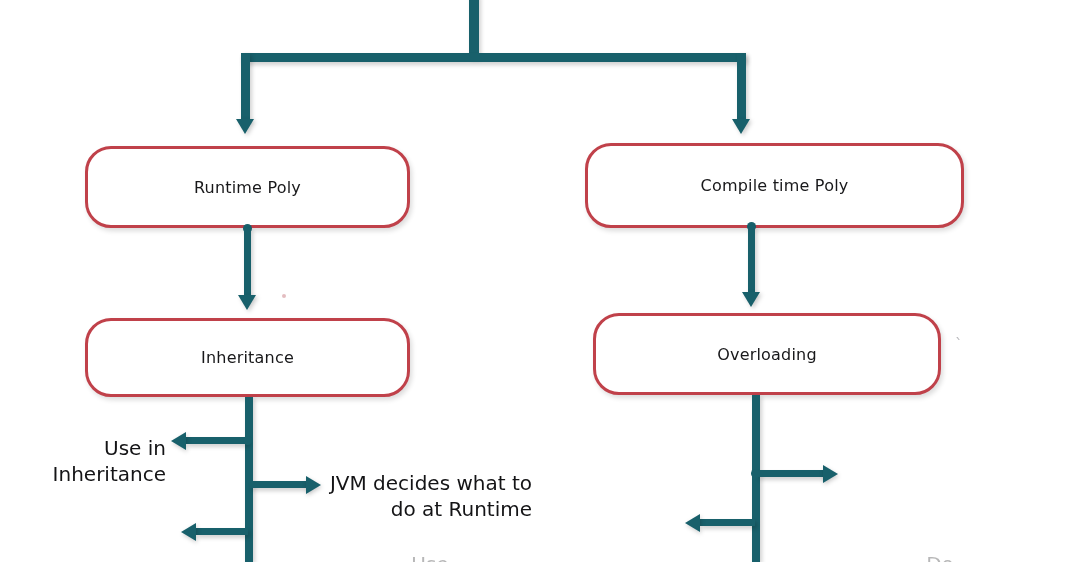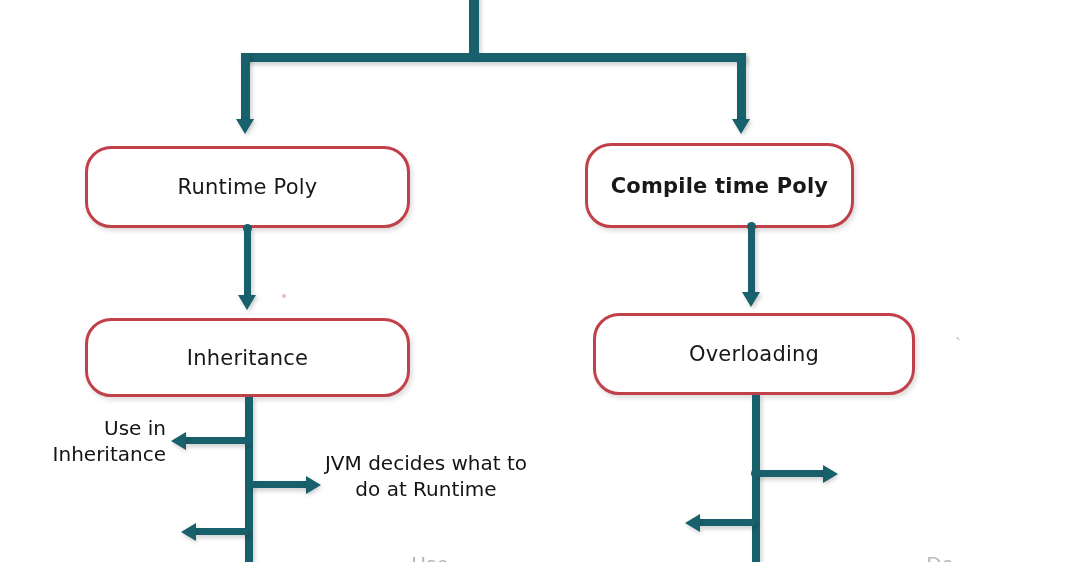--- a/index.html
+++ b/index.html
@@ -22,21 +22,21 @@
     box-sizing: border-box;
     background: #ffffff;
     border: 3px solid var(--node-border, #c0414a);
     border-radius: 26px;
     display: flex;
     align-items: center;
     justify-content: center;
     box-shadow: 2px 3px 5px rgba(0,0,0,0.14);
   }
   .node .node-label {
-    font-size: 21px;
+    font-size: 16px;
     color: #18181a;
     letter-spacing: 0.2px;
     white-space: nowrap;
     text-align: center;
   }
 
   
   .vline {
     position: absolute;
     background: var(--edge, #18606b);
@@ -78,20 +78,21 @@
     background: var(--edge, #18606b);
   }
 
   
   .annot {
     position: absolute;
     font-size: 20px;
     line-height: 1.28;
     color: #141416;
     white-space: pre-line;
+    margin-top: 20px;
   }
   .annot.right-align { text-align: right; }
   .annot.center-align{ text-align: center; }
 
   .clipped {
     position: absolute;
     font-size: 20px;
     line-height: 1.28;
     color: #141416;
     text-align: center;
@@ -123,51 +124,51 @@
   <div class="vline" style="left:241px; top:53px; width:9px; height:68px;"></div>
   <div class="arrow-down" style="left:236px; top:119px;"></div>
 
   <div class="vline" style="left:737px; top:53px; width:9px; height:68px;"></div>
   <div class="arrow-down" style="left:732px; top:119px;"></div>
 
   <div class="node" style="left:85px; top:146px; width:325px; height:82px;">
     <span class="node-label">Runtime Poly</span>
   </div>
 
-  <div class="node" style="left:585px; top:143px; width:269px; height:85px;font-weight:bold;">
+  <div class="node" style="left:585px; top:143px; width:379px; height:85px;">
     <span class="node-label">Compile time Poly</span>
   </div>
 
   <div class="dot" style="left:243px; top:224px;"></div>
   <div class="vline" style="left:244px; top:228px; width:7px; height:69px;"></div>
   <div class="arrow-down" style="left:238px; top:295px;"></div>
 
   <div class="dot" style="left:747px; top:222px;"></div>
   <div class="vline" style="left:748px; top:226px; width:7px; height:68px;"></div>
   <div class="arrow-down" style="left:742px; top:292px;"></div>
 
   <div class="node" style="left:85px; top:318px; width:325px; height:79px;">
     <span class="node-label">Inheritance</span>
   </div>
 
-  <div class="node" style="left:593px; top:313px; width:322px; height:82px;">
+  <div class="node" style="left:593px; top:313px; width:348px; height:82px;">
     <span class="node-label">Overloading</span>
   </div>
 
   <div class="vline" style="left:245px; top:397px; width:8px; height:165px;"></div>
 
   <div class="hline" style="left:186px; top:437px; width:62px; height:7px;"></div>
   <div class="dot" style="left:243px; top:436px;"></div>
   <div class="arrow-left" style="left:171px; top:432px;"></div>
   <div class="annot right-align" style="left:0px; top:416px; width:166px;">Use in
 Inheritance</div>
 
   <div class="hline" style="left:250px; top:481px; width:58px; height:7px;"></div>
   <div class="arrow-right" style="left:306px; top:476px;"></div>
-  <div class="annot center-align" style="left:320px; top:451px; width:212px;">JVM decides what to
+  <div class="annot center-align" style="left:320px; top:451px; width:212px;text-align:right;">JVM decides what to
 do at Runtime</div>
 
   <div class="hline" style="left:196px; top:528px; width:52px; height:7px;"></div>
   <div class="arrow-left" style="left:181px; top:523px;"></div>
 
   <div class="vline" style="left:752px; top:395px; width:8px; height:167px;"></div>
 
   <div class="hline" style="left:757px; top:470px; width:68px; height:7px;"></div>
   <div class="dot" style="left:751px; top:469px;"></div>
   <div class="arrow-right" style="left:823px; top:465px;"></div>

